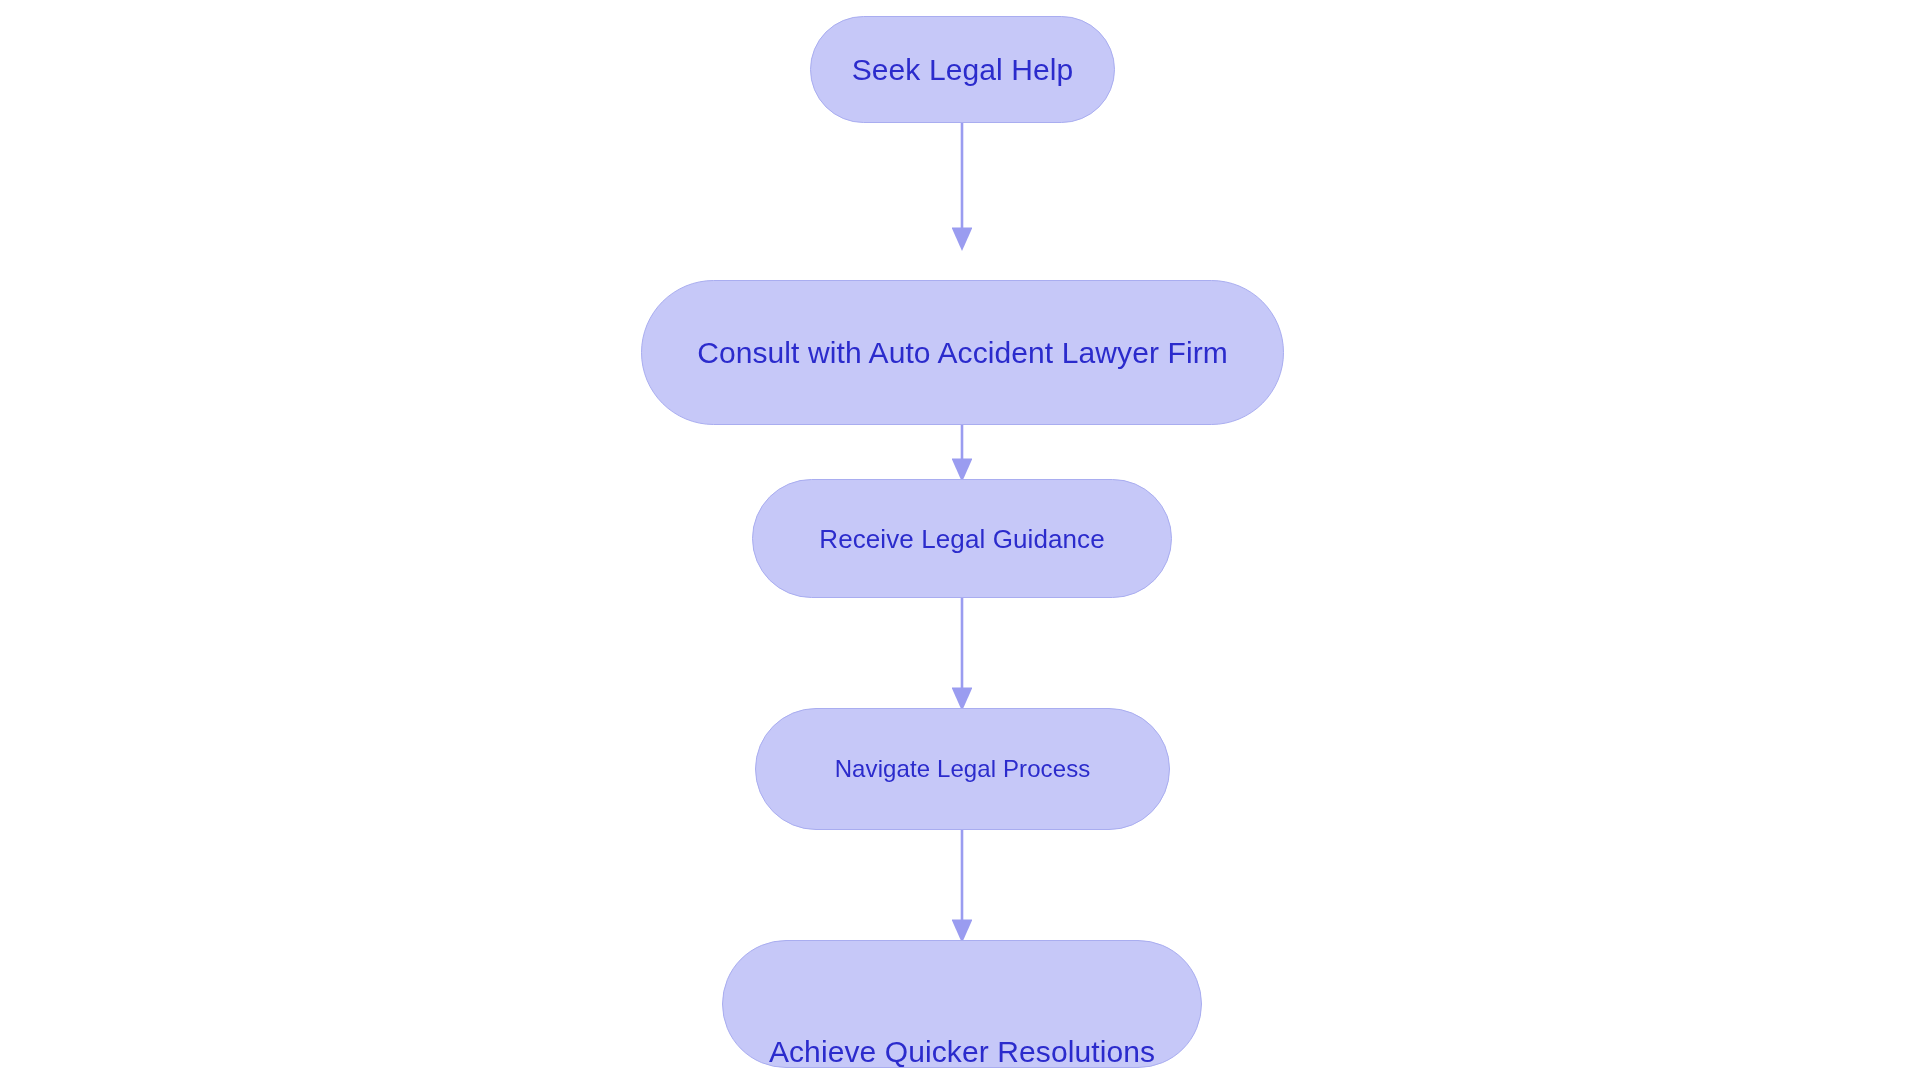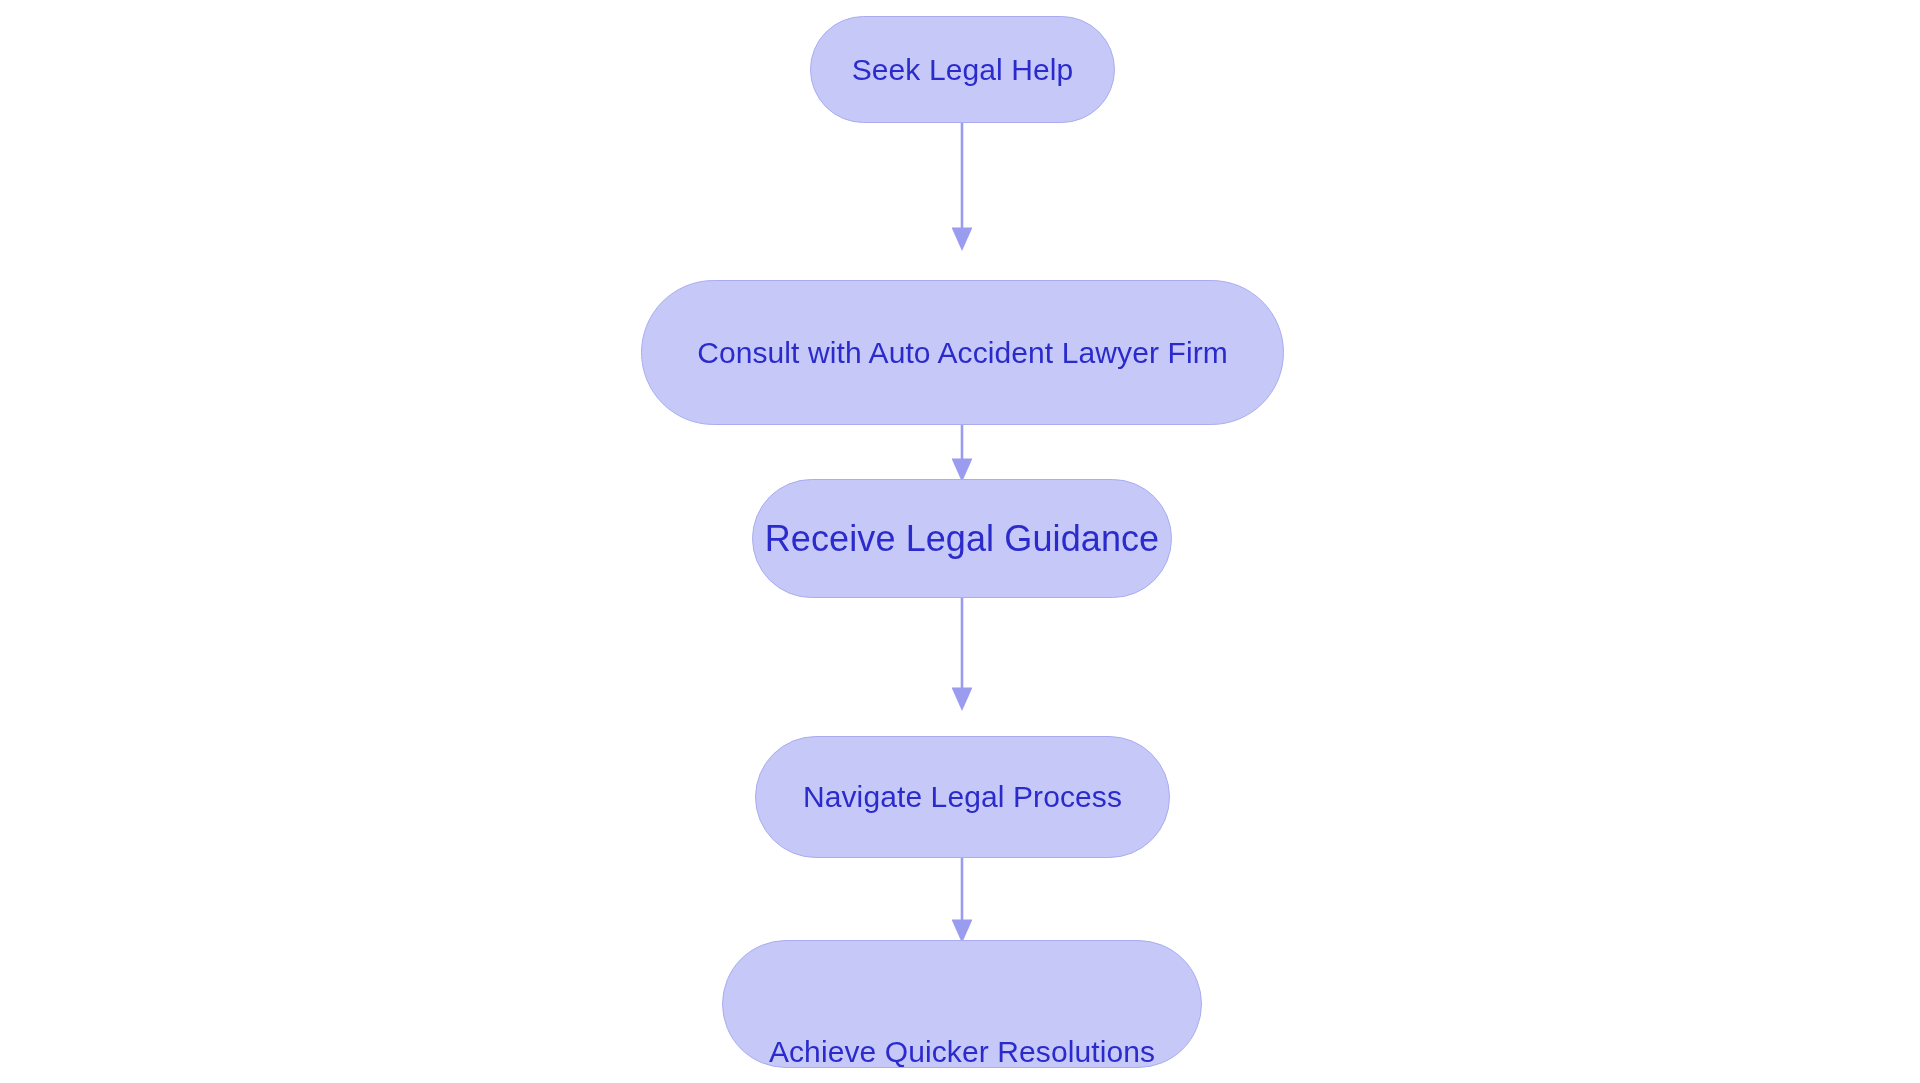--- a/index.html
+++ b/index.html
@@ -41,22 +41,22 @@
     white-space: nowrap;
     letter-spacing: 0.1px;
   }
   .node-label {
     display: block;
     line-height: 1;
     color: #2b2bcc;
   }
   .n1 { left: 810px;  top: 16px;   width: 305px; height: 107px; font-size: 30px; }
   .n2 { left: 641px;  top: 248px;  width: 643px; height: 145px; font-size: 30px; margin-top: 32px; }
-  .n3 { left: 752px;  top: 479px;  width: 420px; height: 119px; font-size: 36px; }
-  .n4 { left: 755px;  top: 736px;  width: 415px; height: 122px; font-size: 30px; text-align: center; }
+  .n3 { left: 752px;  top: 479px;  width: 420px; height: 119px; font-size: 26px; }
+  .n4 { left: 755px;  top: 708px;  width: 415px; height: 122px; font-size: 24px; text-align: center; }
   .n5 { left: 722px;  top: 940px;  width: 480px; height: 128px; font-size: 30px; align-items: flex-end; }
 </style>
 </head>
 <body>
 
 <div id="canvas">
 
   <svg id="edge-layer" viewBox="0 0 1920 1083" width="1920" height="1083" xmlns="http://www.w3.org/2000/svg">
     <defs>
       <marker id="arrowhead" markerWidth="9" markerHeight="8" refX="0.2" refY="4" orient="auto" markerUnits="strokeWidth">

